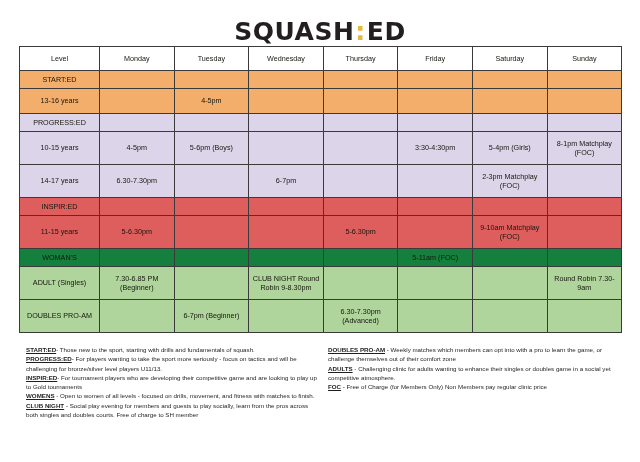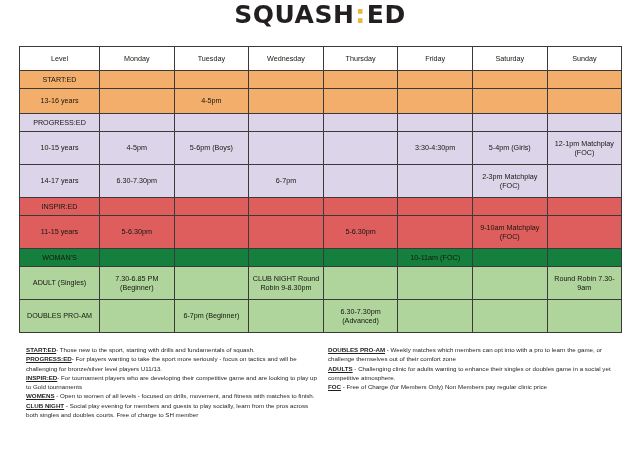--- a/index.html
+++ b/index.html
@@ -12,21 +12,21 @@
     background: #ffffff;
     font-family: "Liberation Sans", sans-serif;
     color: #1a1a1a;
     overflow: hidden;
   }
 
   
   .logo-bar {
     height: 46px;
     display: flex;
-    align-items: flex-start;
+    align-items: flex-end;
     justify-content: center;
   }
   .logo {
     font-family: "DejaVu Sans", sans-serif;
     font-weight: bold;
     font-size: 25px;
     letter-spacing: 0.5px;
     color: #231f20;
     display: flex;
     align-items: baseline;
@@ -171,21 +171,21 @@
           <td></td>
         </tr>
         <tr class="sec-progress tall">
           <td class="lvl">10-15 years</td>
           <td>4-5pm</td>
           <td>5-6pm (Boys)</td>
           <td></td>
           <td></td>
           <td>3:30-4:30pm</td>
           <td>5-4pm (Girls)</td>
-          <td>12-1pm Matchplay (FOC)</td>
+          <td>8-1pm Matchplay (FOC)</td>
         </tr>
         <tr class="sec-progress tall">
           <td class="lvl">14-17 years</td>
           <td>6.30-7.30pm</td>
           <td></td>
           <td>6-7pm</td>
           <td></td>
           <td></td>
           <td>2-3pm Matchplay (FOC)</td>
           <td></td>
@@ -209,21 +209,21 @@
           <td></td>
           <td>9-10am Matchplay (FOC)</td>
           <td></td>
         </tr>
         <tr class="sec-womans band">
           <td class="lvl">WOMAN'S</td>
           <td></td>
           <td></td>
           <td></td>
           <td></td>
-          <td>10-11am (FOC)</td>
+          <td>5-11am (FOC)</td>
           <td></td>
           <td></td>
         </tr>
         <tr class="sec-adult tall">
           <td class="lvl">ADULT (Singles)</td>
           <td>7.30-6.85 PM (Beginner)</td>
           <td></td>
           <td>CLUB NIGHT Round Robin 9-8.30pm</td>
           <td></td>
           <td></td>

